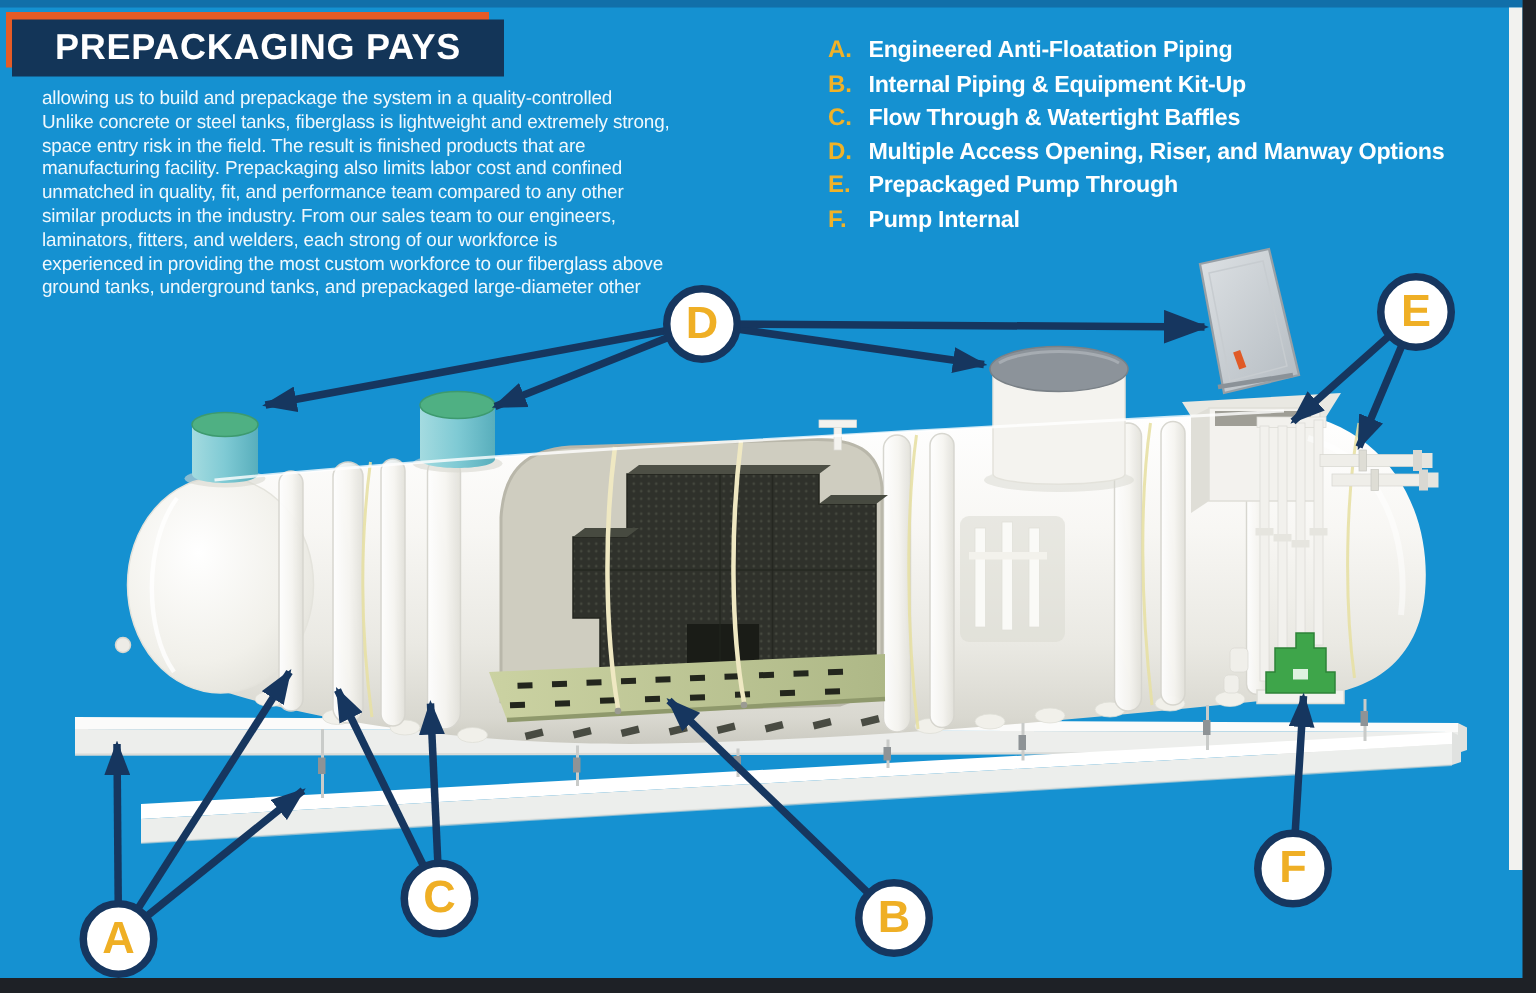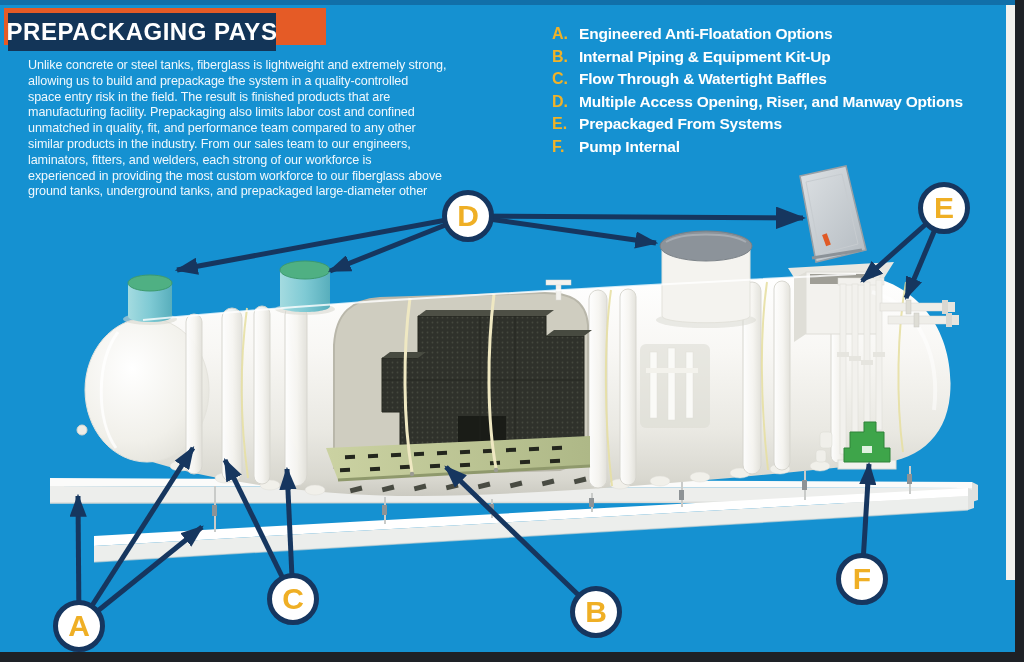--- a/index.html
+++ b/index.html
@@ -7,21 +7,21 @@
          background:#1591D1;font-family:"Liberation Sans",sans-serif;}
   
   .edge-top{position:absolute;left:0;top:0;width:1015px;height:5px;background:#116FA9;z-index:9;}
   .edge-white-right{position:absolute;left:1006px;top:5px;width:9px;height:575px;background:#F2F2EF;z-index:9;}
   .edge-dark-right{position:absolute;left:1015px;top:0;width:9px;height:662px;background:#1E2126;z-index:10;}
   .edge-dark-bottom{position:absolute;left:0;top:652px;width:1024px;height:10px;background:#1E2126;z-index:10;}
 
   
   .title-wrap{position:absolute;left:4px;top:8px;width:326px;height:44px;z-index:5;}
   .title-accent{position:absolute;left:0;top:0;width:322px;height:37px;background:#E55B26;}
-  .title-box{position:absolute;left:4px;top:5px;width:268px;height:38px;background:#133558;
+  .title-box{position:absolute;left:4px;top:5px;width:328px;height:38px;background:#133558;
              display:flex;align-items:center;justify-content:center;}
   .title-text{color:#FFFFFF;font-size:24px;font-weight:bold;letter-spacing:.5px;white-space:nowrap;}
 
   
   .intro{position:absolute;left:28px;top:58px;width:505px;z-index:5;}
   .intro-line{color:#EFF8FD;font-size:12.6px;line-height:15.8px;letter-spacing:-0.1px;white-space:nowrap;}
 
   
   .legend{position:absolute;left:552px;top:25px;z-index:5;}
   .legend-item{display:flex;align-items:baseline;height:22.6px;white-space:nowrap;}
@@ -305,51 +305,51 @@
   </svg>
 
   <div class="title-wrap">
     <div class="title-accent"></div>
     <div class="title-box">
       <span class="title-text">PREPACKAGING PAYS</span>
     </div>
   </div>
 
   <div class="intro" id="intro">
+      <div class="intro-line">allowing us to build and prepackage the system in a quality-controlled</div>
       <div class="intro-line">Unlike concrete or steel tanks, fiberglass is lightweight and extremely strong,</div>
-      <div class="intro-line">allowing us to build and prepackage the system in a quality-controlled</div>
       <div class="intro-line">space entry risk in the field. The result is finished products that are</div>
       <div class="intro-line">manufacturing facility. Prepackaging also limits labor cost and confined</div>
       <div class="intro-line">unmatched in quality, fit, and performance team compared to any other</div>
       <div class="intro-line">similar products in the industry. From our sales team to our engineers,</div>
       <div class="intro-line">laminators, fitters, and welders, each strong of our workforce is</div>
       <div class="intro-line">experienced in providing the most custom workforce to our fiberglass above</div>
       <div class="intro-line">ground tanks, underground tanks, and prepackaged large-diameter other</div>
     </div>
 
   <div class="legend" id="legend">
       <div class="legend-item">
         <span class="legend-letter">A.</span>
-        <span class="legend-label">Engineered Anti-Floatation Options</span>
+        <span class="legend-label">Engineered Anti-Floatation Piping</span>
       </div>
       <div class="legend-item">
         <span class="legend-letter">B.</span>
         <span class="legend-label">Internal Piping &amp; Equipment Kit-Up</span>
       </div>
       <div class="legend-item">
         <span class="legend-letter">C.</span>
         <span class="legend-label">Flow Through &amp; Watertight Baffles</span>
       </div>
       <div class="legend-item">
         <span class="legend-letter">D.</span>
         <span class="legend-label">Multiple Access Opening, Riser, and Manway Options</span>
       </div>
       <div class="legend-item">
         <span class="legend-letter">E.</span>
-        <span class="legend-label">Prepackaged From Systems</span>
+        <span class="legend-label">Prepackaged Pump Through</span>
       </div>
       <div class="legend-item">
         <span class="legend-letter">F.</span>
         <span class="legend-label">Pump Internal</span>
       </div>
     </div>
 
   <div id="callouts">
       <div class="callout" style="left: 53px; top: 600px;">A</div>
       <div class="callout" style="left: 570px; top: 586px;">B</div>

